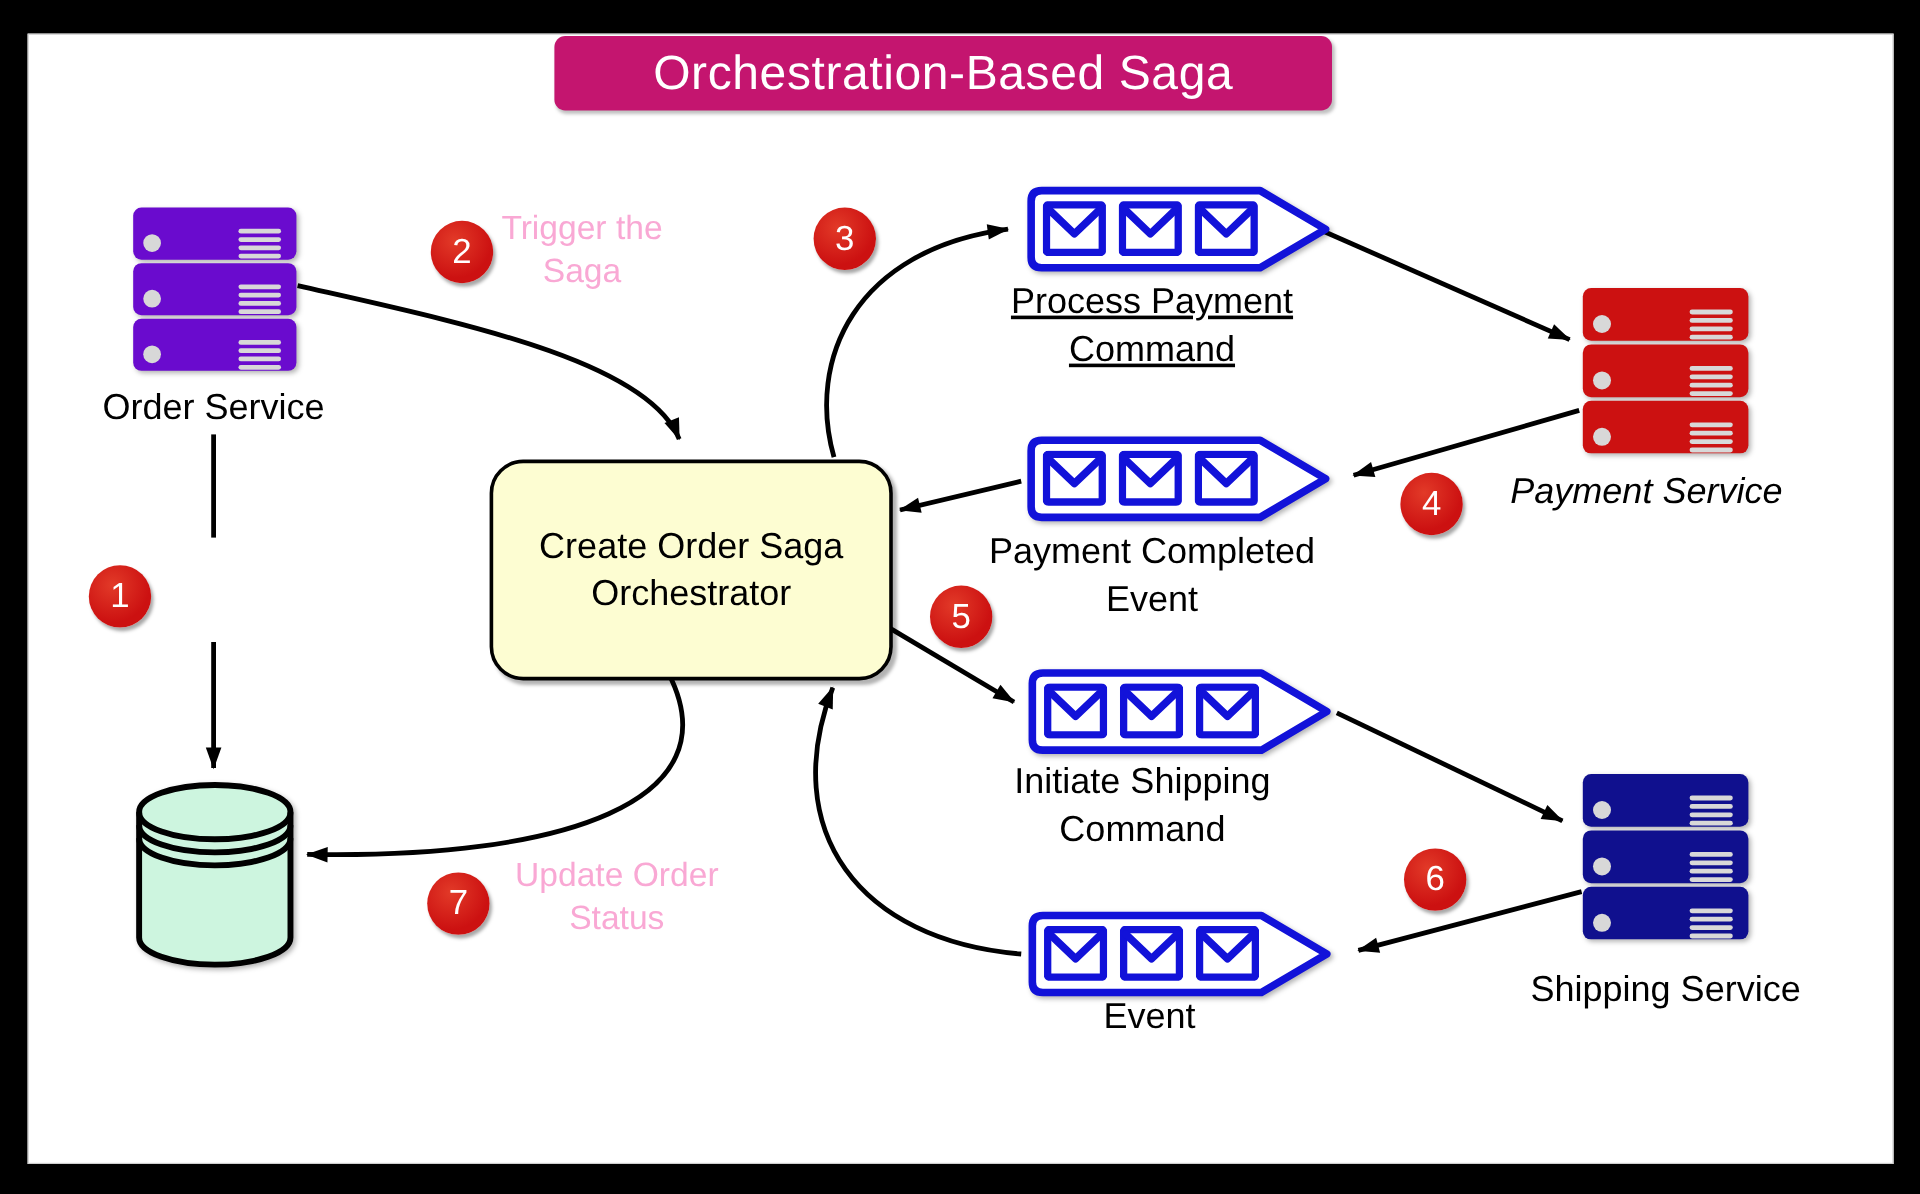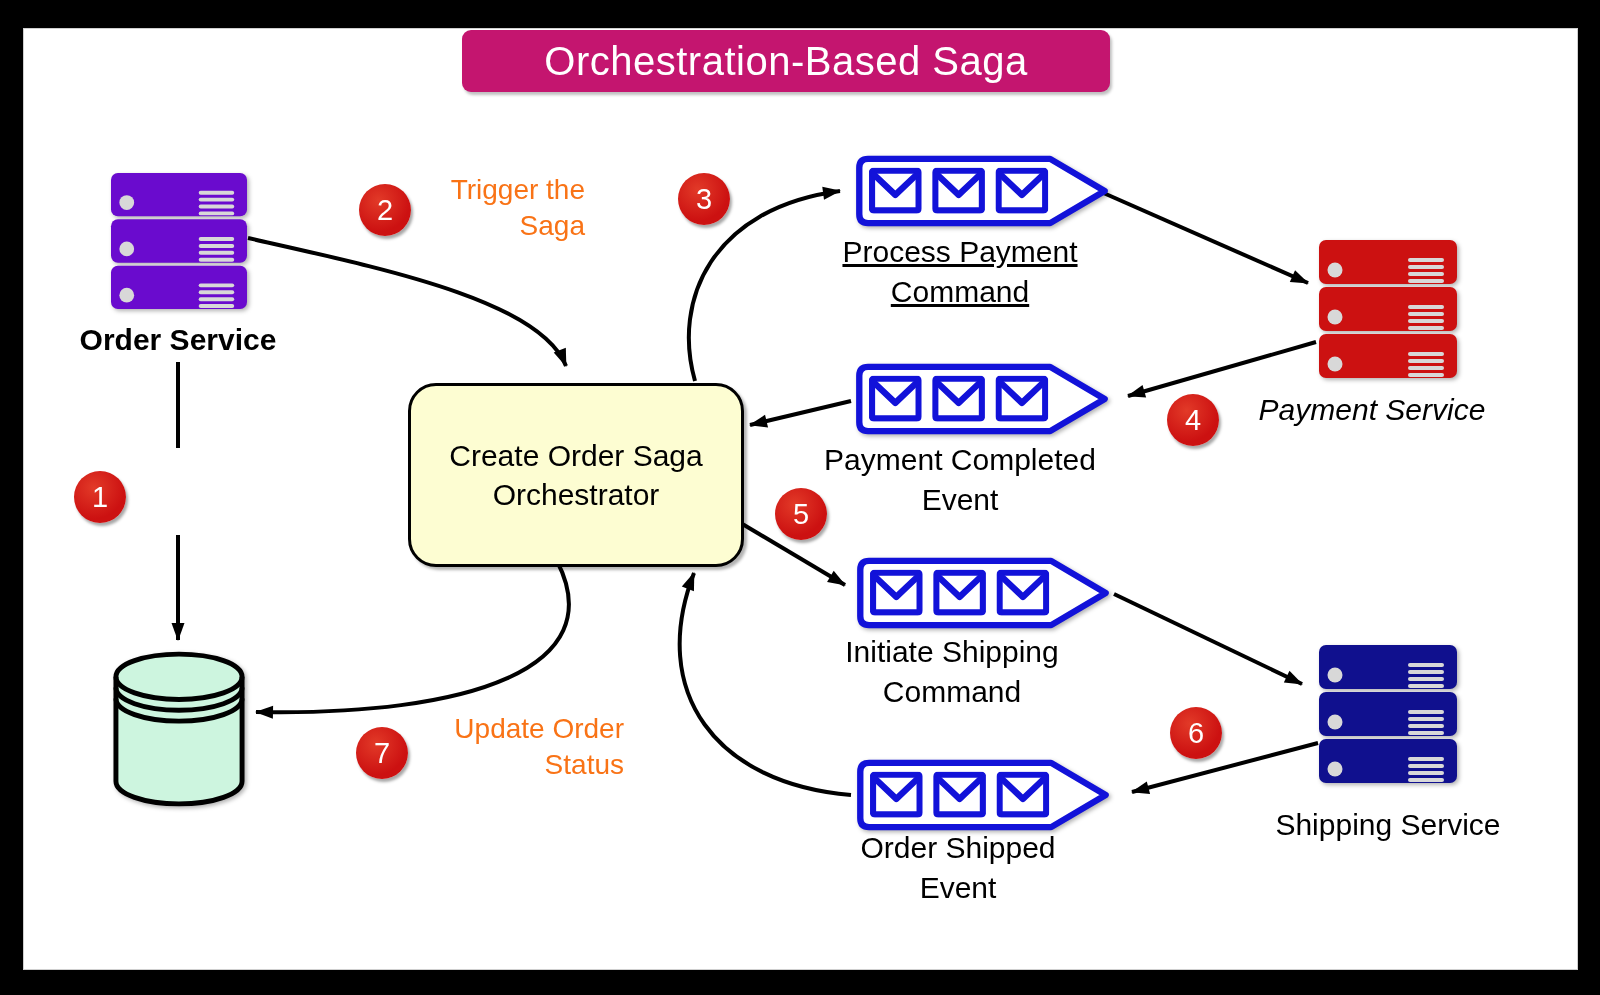--- a/index.html
+++ b/index.html
@@ -18,21 +18,21 @@
     display:flex;align-items:center;justify-content:center;
     color:#ffffff;font-size:40px;letter-spacing:0.5px;
     box-shadow:2px 3px 3px rgba(0,0,0,0.25);z-index:3;
   }
   
   .node-label{
     position:absolute;text-align:center;color:#000;font-size:30px;line-height:40px;
     z-index:4;white-space:nowrap;
   }
   .anno-label{
-    position:absolute;text-align:right;color:#f97316;font-size:28px;line-height:36px;
+    position:absolute;text-align:center;color:#f9a8d4;font-size:28px;line-height:36px;
     z-index:4;white-space:nowrap;
   }
   .node-label span, .anno-label span{display:block;}
   
   .icon{position:absolute;z-index:2;filter:drop-shadow(2px 2px 2px rgba(0,0,0,0.3));}
   .server-purple{color:var(--purple,#6a0bce);}
   .server-red{color:var(--service-red,#cc1111);}
   .server-navy{color:var(--navy,#10108e);}
   .queue-svg{color:var(--queue-blue,#1212d9);}
   
@@ -130,21 +130,21 @@
   <path class="link" d="M1318,743 L1132,792" marker-end="url(#arrow)"></path>
   <path class="link" d="M851,795 C716,784 648,692 694,573" marker-end="url(#arrow)"></path>
   <path class="link" d="M557,561 C612,668 470,716 256,712" marker-end="url(#arrow)"></path>
 </svg>
 
 <div class="title-banner">Orchestration-Based Saga</div>
 
 <svg class="icon server-purple" style="left:110px;top:172px;width:138px;height:138px;">
     <use href="#server-sym"></use>
   </svg>
-<div class="node-label" style="left:68px;top:320px;width:220px;font-weight:bold;">Order Service</div>
+<div class="node-label" style="left:68px;top:320px;width:220px;">Order Service</div>
 
 <svg class="icon server-red" style="left:1318px;top:240px;width:140px;height:138px;">
     <use href="#server-sym"></use>
   </svg>
 <div class="node-label" style="left:1252px;top:390px;width:240px;font-style:italic;">Payment Service</div>
 
 <svg class="icon server-navy" style="left:1318px;top:645px;width:140px;height:138px;">
     <use href="#server-sym"></use>
   </svg>
 <div class="node-label" style="left:1268px;top:805px;width:240px;">Shipping Service</div>
@@ -179,21 +179,20 @@
   </svg>
 <div class="node-label" style="left:802px;top:632px;width:300px;">
   <span>Initiate Shipping</span>
   <span>Command</span>
 </div>
 
 <svg class="icon queue-svg" style="left:852px;top:758px;width:260px;height:74px;">
     <use href="#queue-sym"></use>
   </svg>
 <div class="node-label" style="left:808px;top:828px;width:300px;">
-  <span>Order Shipped</span>
   <span>Event</span>
 </div>
 
 <div class="badge" style="left:74px;top:471px;">1</div>
 <div class="badge" style="left:359px;top:184px;">2</div>
 <div class="badge" style="left:678px;top:173px;">3</div>
 <div class="badge" style="left:1167px;top:394px;">4</div>
 <div class="badge" style="left:775px;top:488px;">5</div>
 <div class="badge" style="left:1170px;top:707px;">6</div>
 <div class="badge" style="left:356px;top:727px;">7</div>

